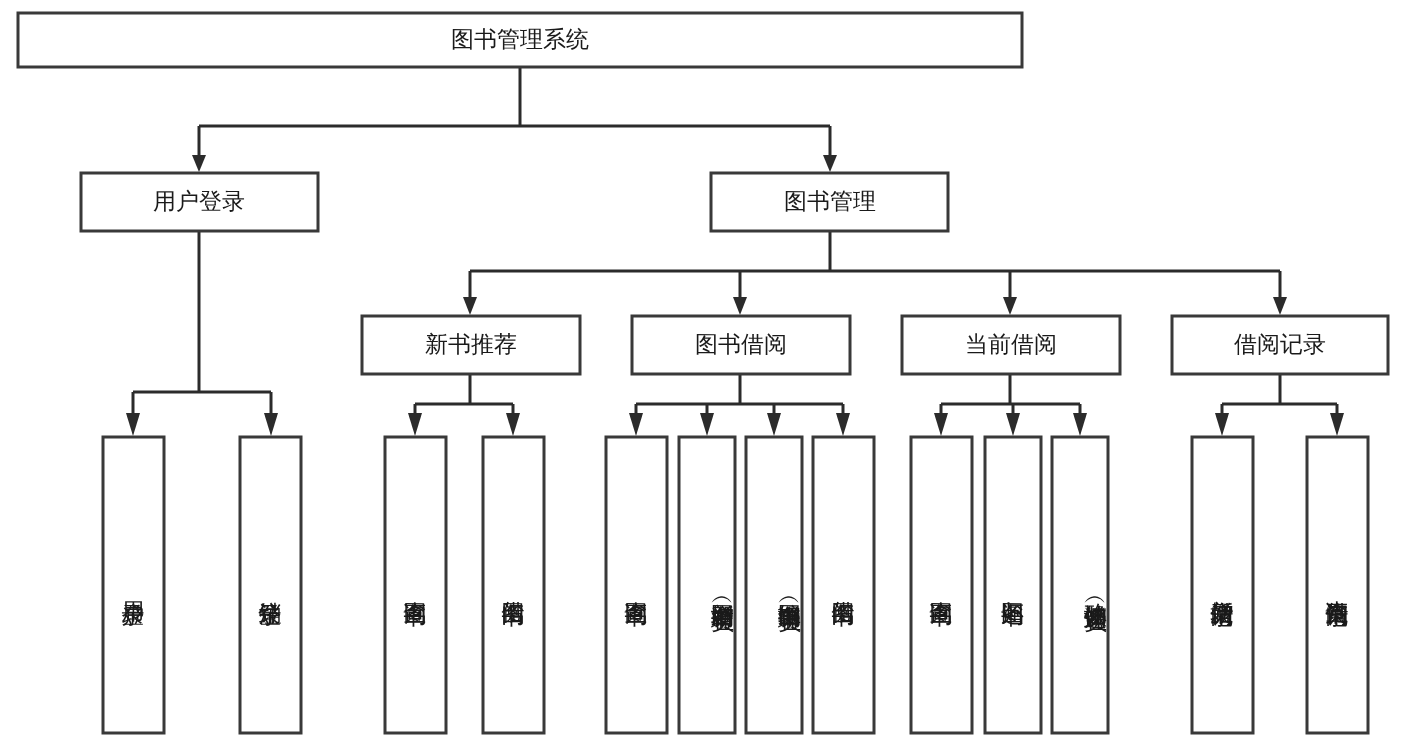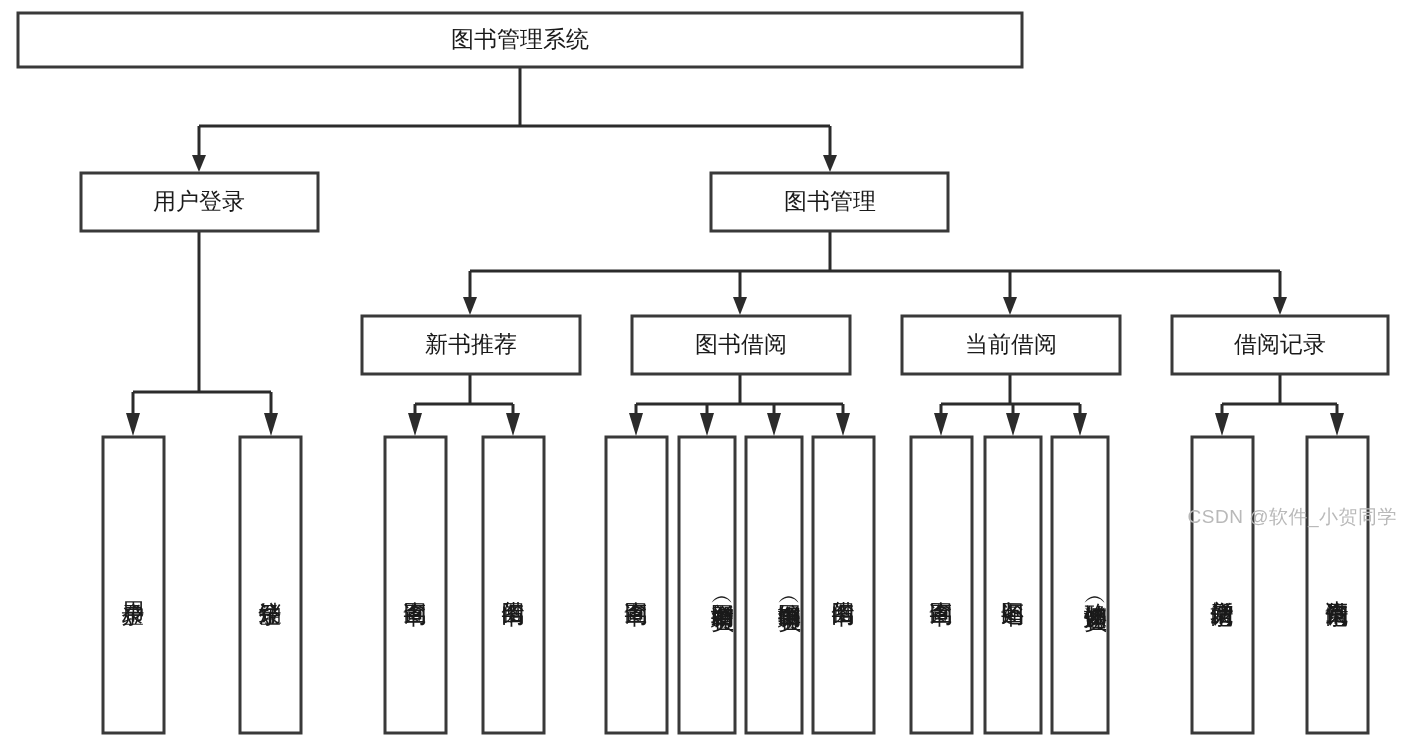--- a/index.html
+++ b/index.html
@@ -199,14 +199,13 @@
   <div class="node-label-v" style="left:606px; top:437px; width:61px; height:296px;">查询图书</div>
   <div class="node-label-v" style="left:679px; top:437px; width:56px; height:296px; align-items:flex-start; padding-top:8px; box-sizing:border-box;">新增图书（管理员）</div>
   <div class="node-label-v" style="left:746px; top:437px; width:56px; height:296px; align-items:flex-start; padding-top:8px; box-sizing:border-box;">编辑图书（管理员）</div>
   <div class="node-label-v" style="left:813px; top:437px; width:61px; height:296px;">借阅图书</div>
   <div class="node-label-v" style="left:911px; top:437px; width:61px; height:296px;">查询图书</div>
   <div class="node-label-v" style="left:985px; top:437px; width:56px; height:296px;">归还图书</div>
   <div class="node-label-v" style="left:1052px; top:437px; width:56px; height:296px; align-items:flex-start; padding-top:8px; box-sizing:border-box;">确认归还（管理员）</div>
   <div class="node-label-v" style="left:1192px; top:437px; width:61px; height:296px;">新增借阅记录</div>
   <div class="node-label-v" style="left:1307px; top:437px; width:61px; height:296px;">查询借阅记录</div>
 
-  <div class="watermark">CSDN @软件_小贺同学</div>
 </div>
 
 </body></html>

